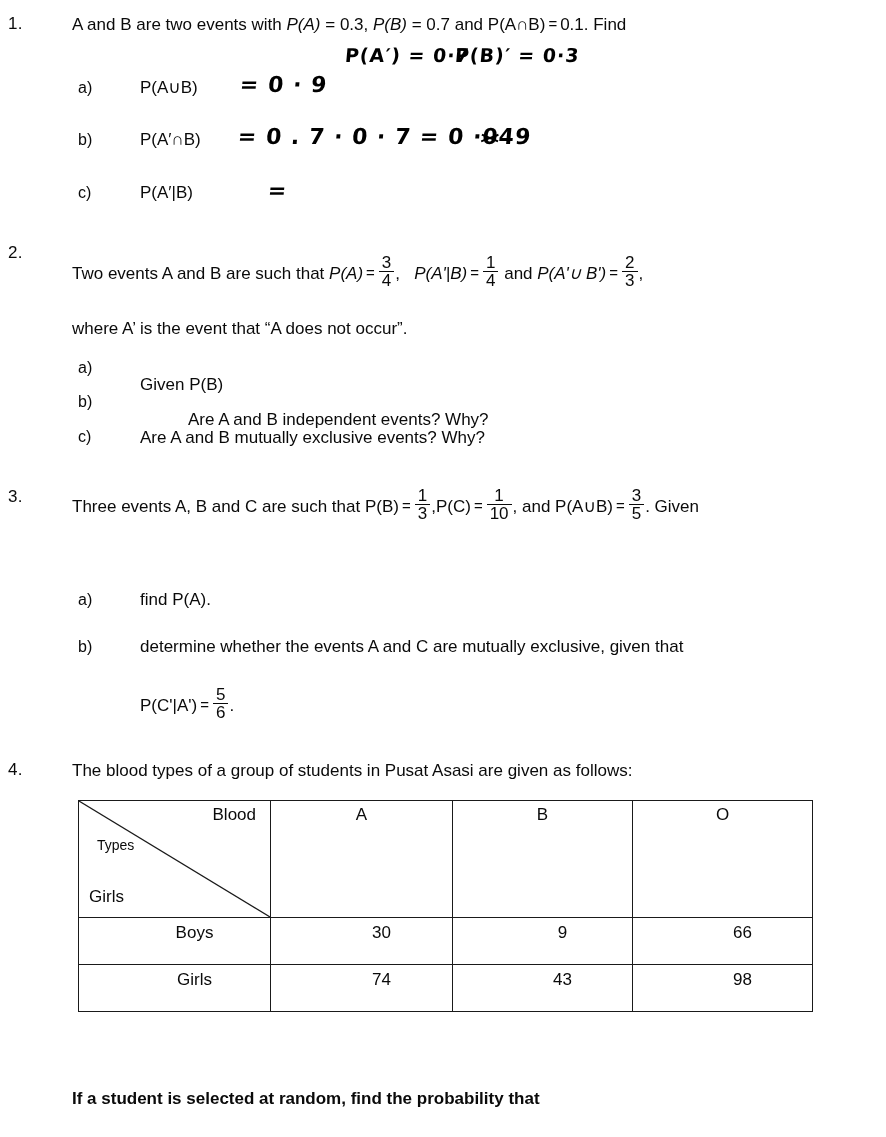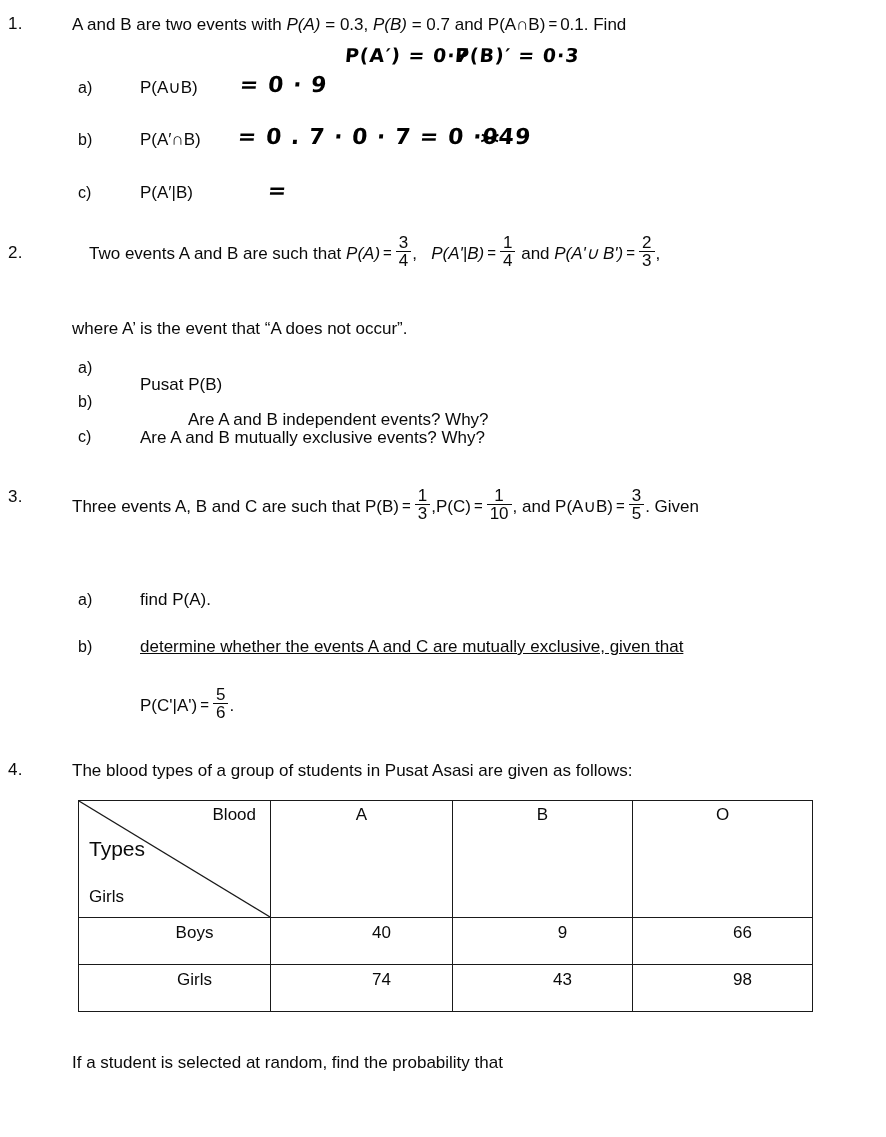--- a/index.html
+++ b/index.html
@@ -109,22 +109,22 @@
   }
   .corner-blood {
     position: absolute;
     top: 4px;
     right: 14px;
     font-size: 17px;
   }
   .corner-types {
     position: absolute;
     top: 36px;
-    left: 10px;
-    font-size: 21px;
+    left: 18px;
+    font-size: 14px;
   }
   .corner-gender {
     position: absolute;
     top: 86px;
     left: 10px;
     font-size: 17px;
   }
   .corner-diag {
     position: absolute;
     inset: 0;
@@ -163,47 +163,47 @@
   <div class="abs hand" style="left:238px; top:124px; font-size:22px;">
     <span>= 0 . 7 · 0 · 7 = 0 ·</span><span class="strike">0</span><span>49</span>
   </div>
 
   <div class="abs sublabel" style="left:78px; top:183px;">c)</div>
   <div class="abs subtext" style="left:140px; top:182px;">P(A′|B)</div>
   <div class="abs hand" style="left:268px; top:178px; font-size:22px;">=</div>
 
   <div class="abs qnum" style="left:8px; top:243px;">2.</div>
 
-  <div class="abs qtext" style="left:72px; top:234px;margin-left:17px;">
+  <div class="abs qtext" style="left:72px; top:254px;">
     <span>Two events A and B are such that </span><span class="mi">P(A)</span><span class="thin-eq">=</span><span class="frac"><span class="num">3</span><span class="den">4</span></span><span>,</span>&nbsp;&nbsp; <span class="mi">P(A'|B)</span><span class="thin-eq">=</span><span class="frac"><span class="num">1</span><span class="den">4</span></span><span> and </span><span class="mi">P(A'∪ B')</span><span class="thin-eq">=</span><span class="frac"><span class="num">2</span><span class="den">3</span></span><span>,</span>
   </div>
 
   <div class="abs qtext" style="left:72px; top:318px;">where A’ is the event that “A does not occur”.</div>
 
   <div class="abs sublabel" style="left:78px; top:358px;">a)</div>
-  <div class="abs subtext" style="left:140px; top:374px;">Pusat P(B)</div>
+  <div class="abs subtext" style="left:140px; top:374px;">Given P(B)</div>
 
   <div class="abs sublabel" style="left:78px; top:392px;">b)</div>
   <div class="abs subtext" style="left:140px; top:409px;margin-left:48px;">Are A and B independent events? Why?</div>
 
   <div class="abs sublabel" style="left:78px; top:427px;">c)</div>
   <div class="abs subtext" style="left:140px; top:427px;">Are A and B mutually exclusive events? Why?</div>
 
   <div class="abs qnum" style="left:8px; top:487px;">3.</div>
 
   <div class="abs qtext" style="left:72px; top:487px;">
     <span>Three events A, B and C are such that  </span><span class="mu">P(B)</span><span class="thin-eq">=</span><span class="frac"><span class="num">1</span><span class="den">3</span></span><span>,</span><span class="mu">P(C)</span><span class="thin-eq">=</span><span class="frac"><span class="num">1</span><span class="den">10</span></span><span>,</span><span> and </span><span class="mu">P(A∪B)</span><span class="thin-eq">=</span><span class="frac"><span class="num">3</span><span class="den">5</span></span><span>.</span><span> Given</span>
   </div>
 
 
   <div class="abs sublabel" style="left:78px; top:590px;">a)</div>
   <div class="abs subtext" style="left:140px; top:589px;">find P(A).</div>
 
   <div class="abs sublabel" style="left:78px; top:637px;">b)</div>
-  <div class="abs subtext" style="left:140px; top:636px;text-decoration:underline;">determine whether the events A and C are mutually exclusive, given that</div>
+  <div class="abs subtext" style="left:140px; top:636px;">determine whether the events A and C are mutually exclusive, given that</div>
 
   <div class="abs qtext" style="left:140px; top:686px;">
     <span class="mu">P(C'|A')</span><span class="thin-eq">=</span><span class="frac"><span class="num">5</span><span class="den">6</span></span><span>.</span>
   </div>
 
   <div class="abs qnum" style="left:8px; top:760px;">4.</div>
   <div class="abs qtext" style="left:72px; top:760px;">The blood types of a group of students in Pusat Asasi are given as follows:</div>
 
   <table class="bt-table" style="left:78px; top:800px; width:734px;">
     <colgroup>
@@ -221,28 +221,28 @@
           <span class="corner-blood">Blood</span>
           <span class="corner-types">Types</span>
           <span class="corner-gender">Girls</span>
         </td>
         <td class="col-head"><span>A</span></td>
         <td class="col-head"><span>B</span></td>
         <td class="col-head"><span>O</span></td>
       </tr>
       <tr class="data-row">
         <td><span>Boys</span></td>
-        <td><span>40</span></td>
+        <td><span>30</span></td>
         <td><span>9</span></td>
         <td><span>66</span></td>
       </tr>
       <tr class="data-row">
         <td><span>Girls</span></td>
         <td><span>74</span></td>
         <td><span>43</span></td>
         <td><span>98</span></td>
       </tr>
     </tbody>
   </table>
 
-  <div class="abs qtext" style="left:72px; top:1052px;">If a student is selected at random, find the probability that</div>
+  <div class="abs qtext" style="left:72px; top:1088px;font-weight:bold;">If a student is selected at random, find the probability that</div>
 
 </div>
 
 </body></html>

